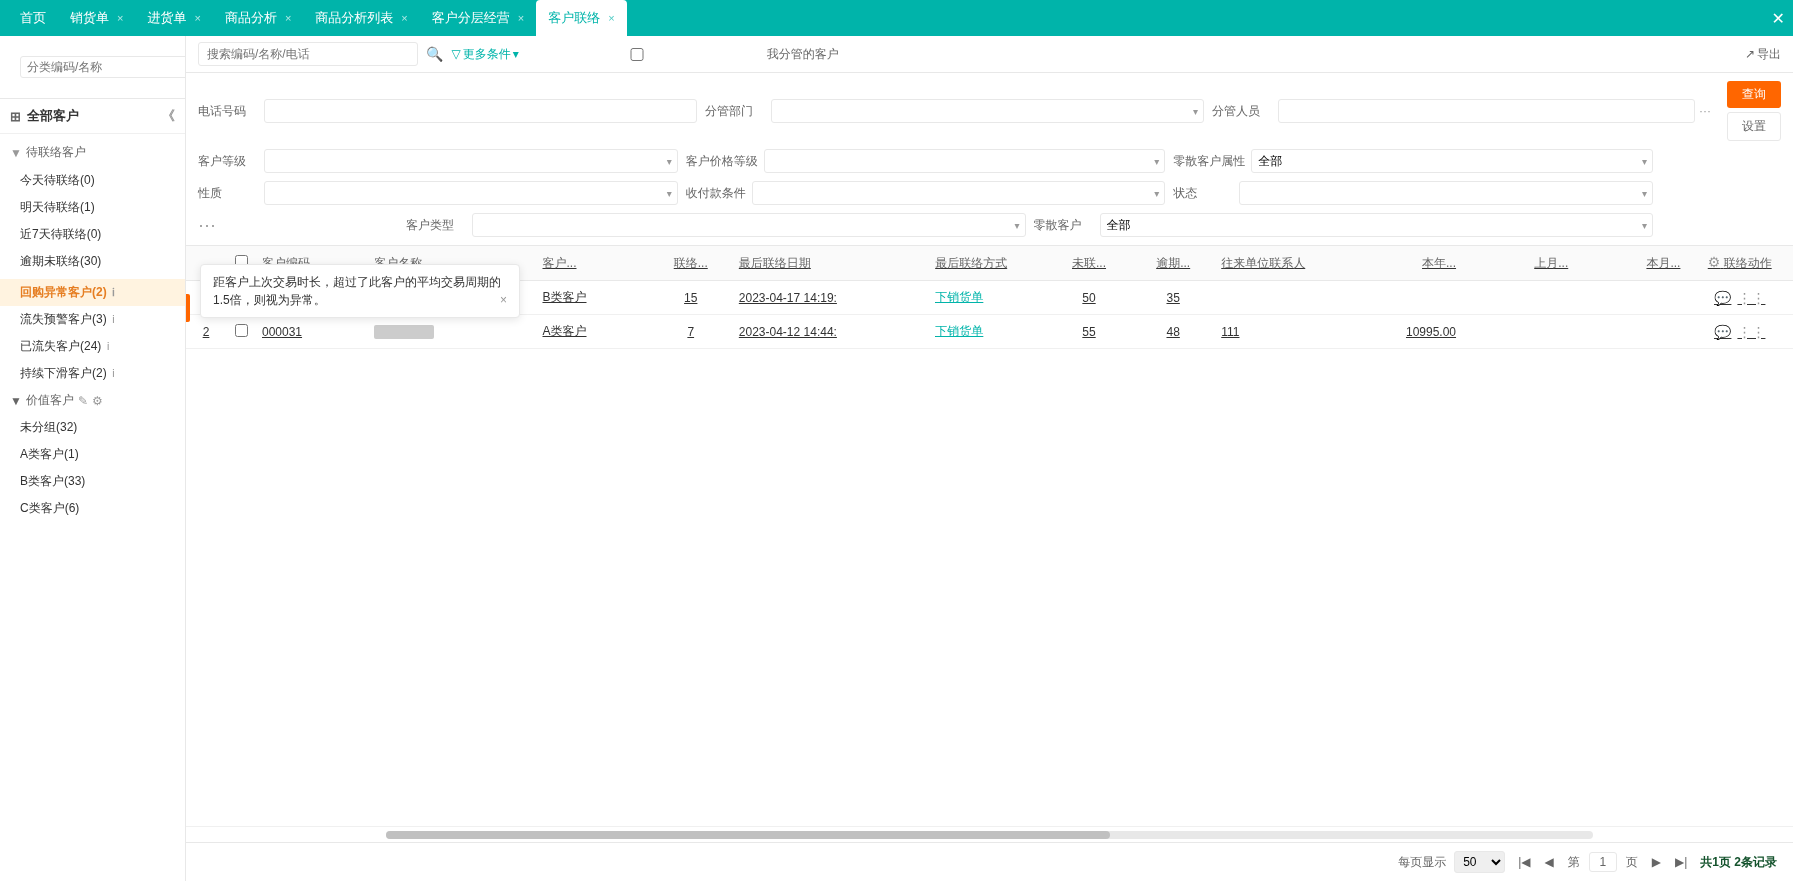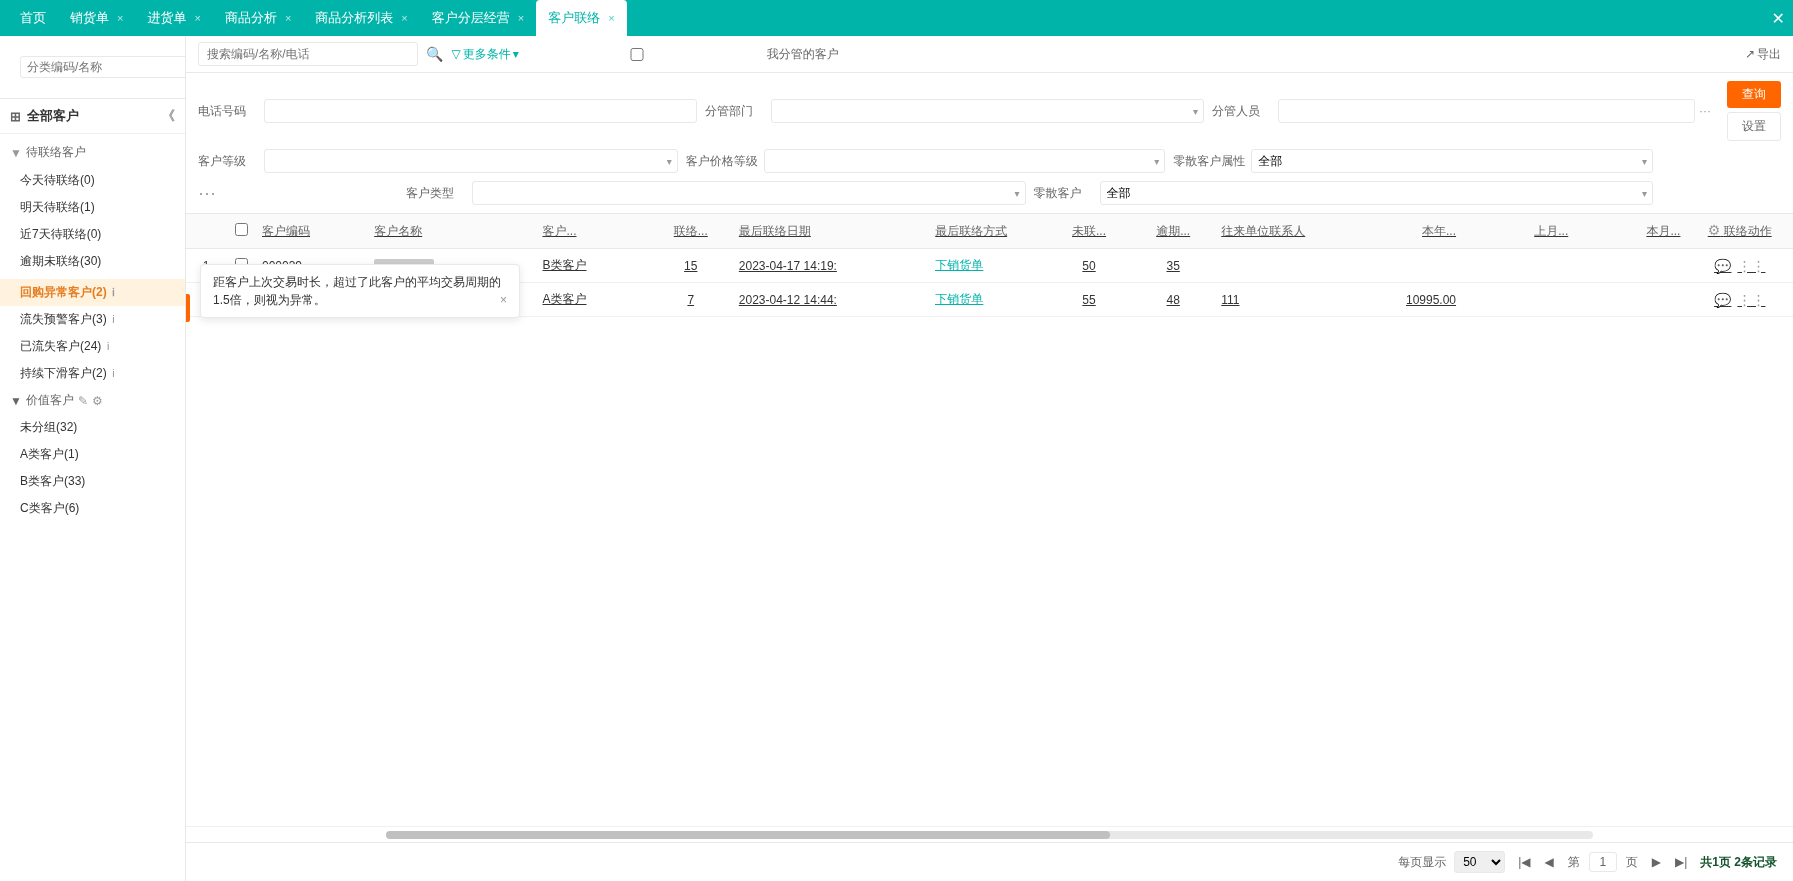--- a/index.html
+++ b/index.html
@@ -387,20 +387,41 @@
           <label>零散客户属性</label>
           <div class="select-wrapper">
             <select>
               <option>全部</option>
             </select>
           </div>
         </div>
         <div style="width: 120px;"></div>
       </div>
 
+      <div class="filter-row">
+        <div class="filter-field">
+          <label>性质</label>
+          <div class="select-wrapper">
+            <select></select>
+          </div>
+        </div>
+        <div class="filter-field">
+          <label>收付款条件</label>
+          <div class="select-wrapper">
+            <select></select>
+          </div>
+        </div>
+        <div class="filter-field">
+          <label>状态</label>
+          <div class="select-wrapper">
+            <select></select>
+          </div>
+        </div>
+        <div style="width: 120px;"></div>
+      </div>
 
       <div class="filter-row">
         <div class="filter-field" style="max-width:200px;">
           <span style="color:#999; cursor:pointer; font-size:18px;">···</span>
         </div>
         <div class="filter-field">
           <label>客户类型</label>
           <div class="select-wrapper">
             <select></select>
           </div>

